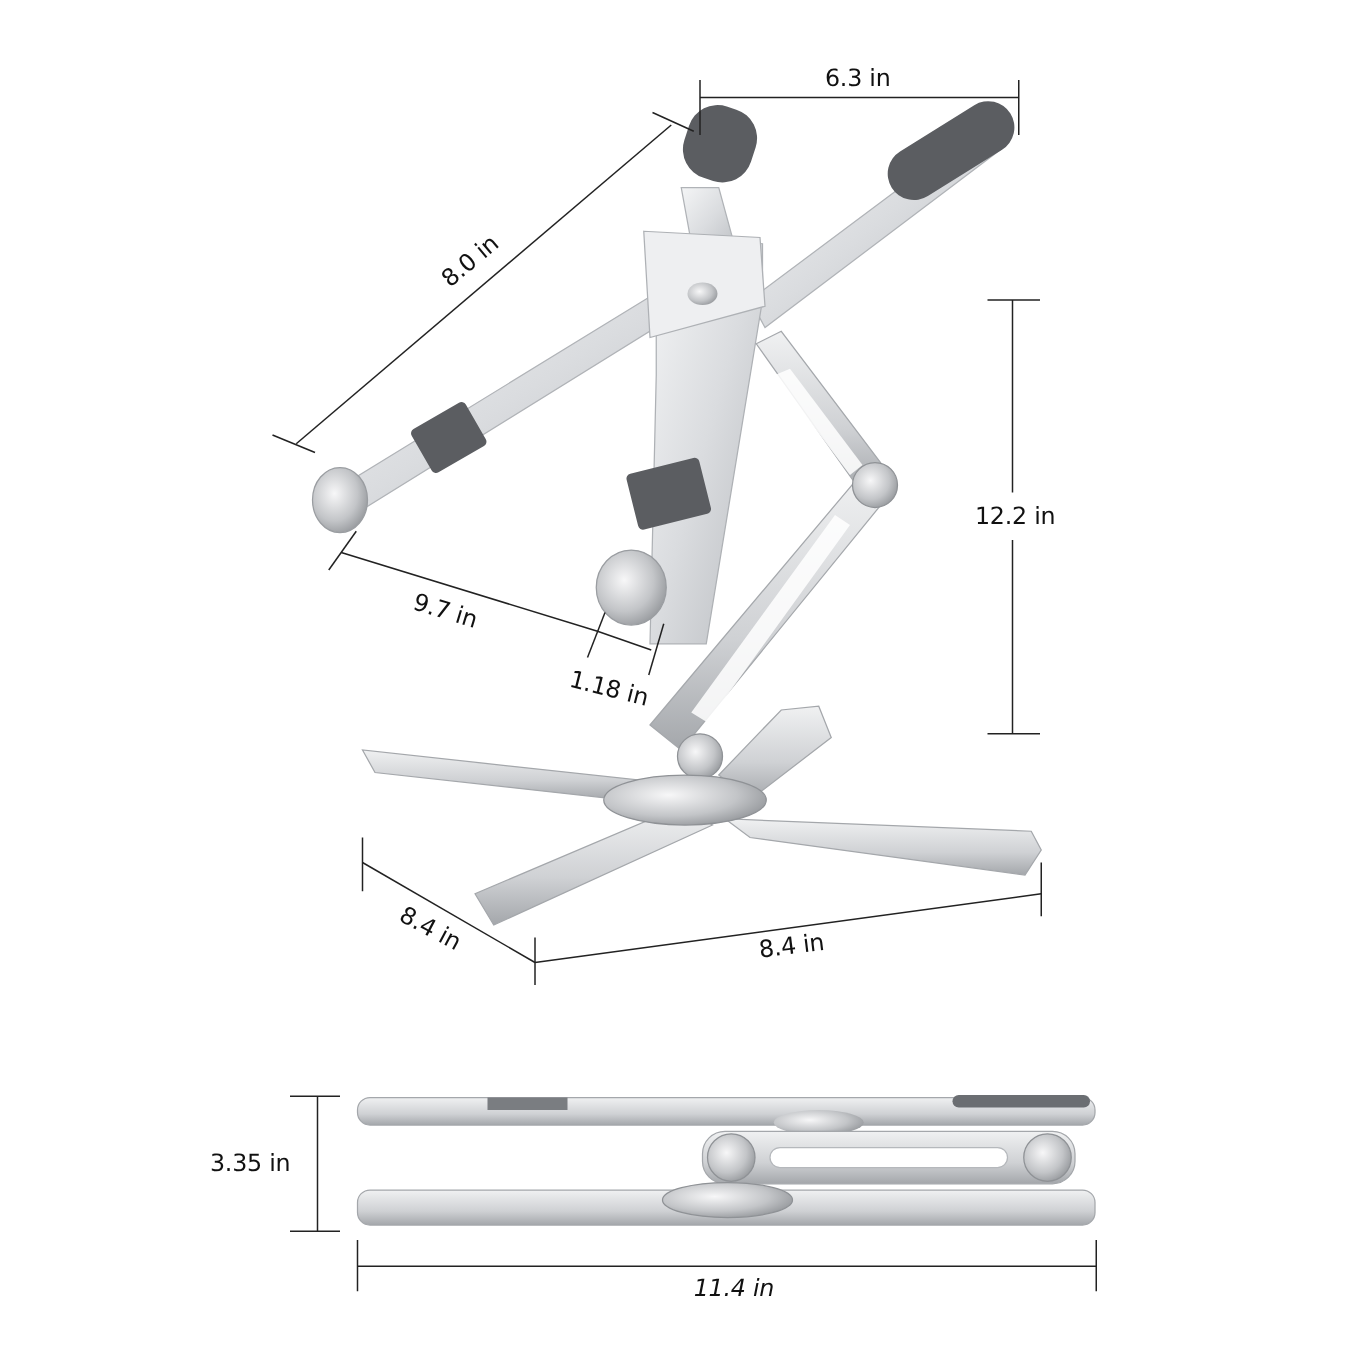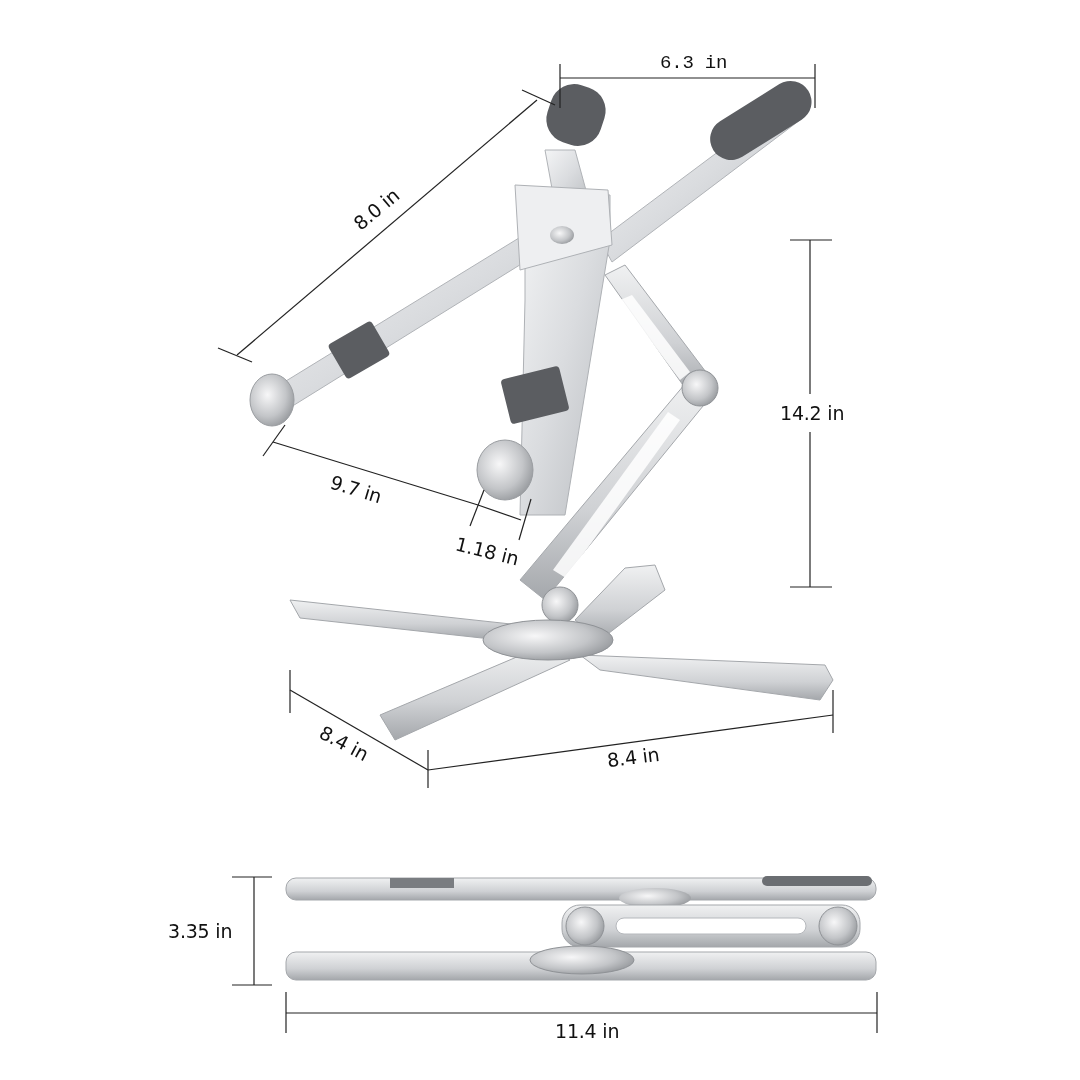--- a/index.html
+++ b/index.html
@@ -110,22 +110,22 @@
     <g stroke="#222222" stroke-width="1.2" fill="none">
       <line x1="254" y1="877" x2="254" y2="985"></line>
       <line x1="232" y1="877" x2="272" y2="877"></line>
       <line x1="232" y1="985" x2="272" y2="985"></line>
       <line x1="286" y1="1013" x2="877" y2="1013"></line>
       <line x1="286" y1="992" x2="286" y2="1033"></line>
       <line x1="877" y1="992" x2="877" y2="1033"></line>
     </g>
   </svg>
 
-  <div class="lbl" style="left:660px; top:52px;font-family:Liberation Mono, monospace;">6.3 in</div>
+  <div class="lbl" style="left:660px; top:52px;">6.3 in</div>
   <div class="lbl" style="left:350px; top:198px; transform:rotate(-40deg);">8.0 in</div>
-  <div class="lbl" style="left:780px; top:402px;">14.2 in</div>
+  <div class="lbl" style="left:780px; top:402px;">12.2 in</div>
   <div class="lbl" style="left:330px; top:478px; transform:rotate(17deg);">9.7 in</div>
   <div class="lbl" style="left:455px; top:540px; transform:rotate(14deg);">1.18 in</div>
   <div class="lbl" style="left:318px; top:732px; transform:rotate(28deg);">8.4 in</div>
   <div class="lbl" style="left:607px; top:746px; transform:rotate(-7deg);">8.4 in</div>
   <div class="lbl" style="left:168px; top:920px;">3.35 in</div>
-  <div class="lbl" style="left:555px; top:1020px;">11.4 in</div>
+  <div class="lbl" style="left:555px; top:1020px;font-style:italic;">11.4 in</div>
 </div>
 
 </body></html>

